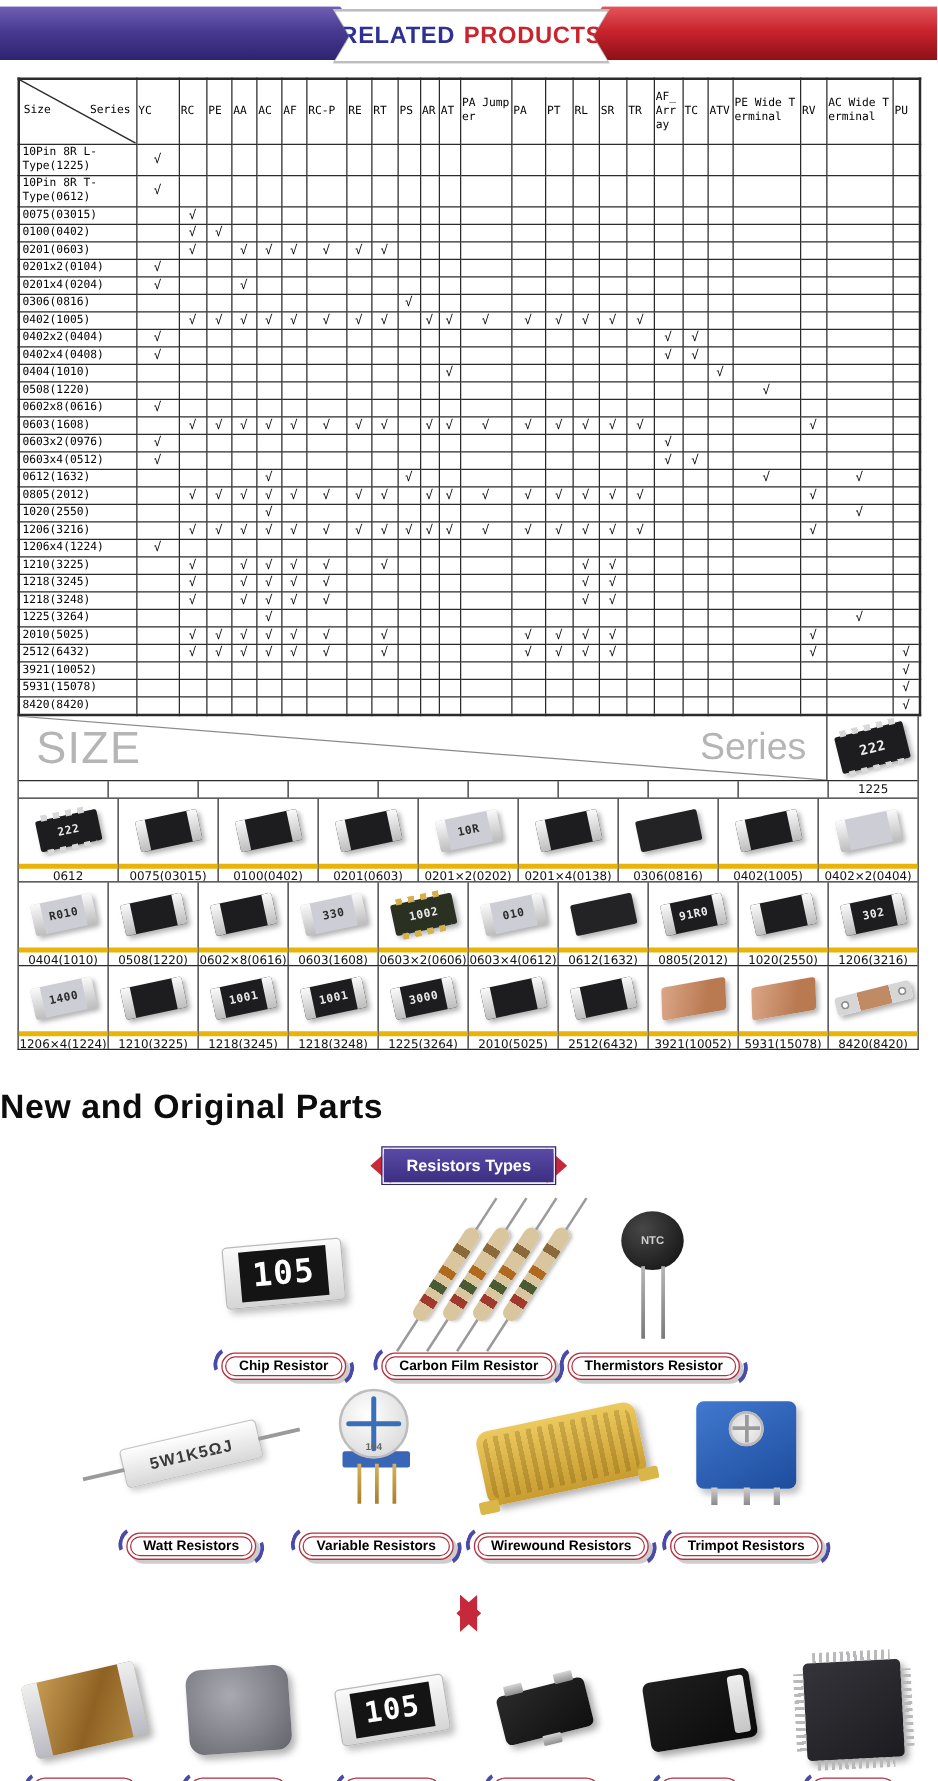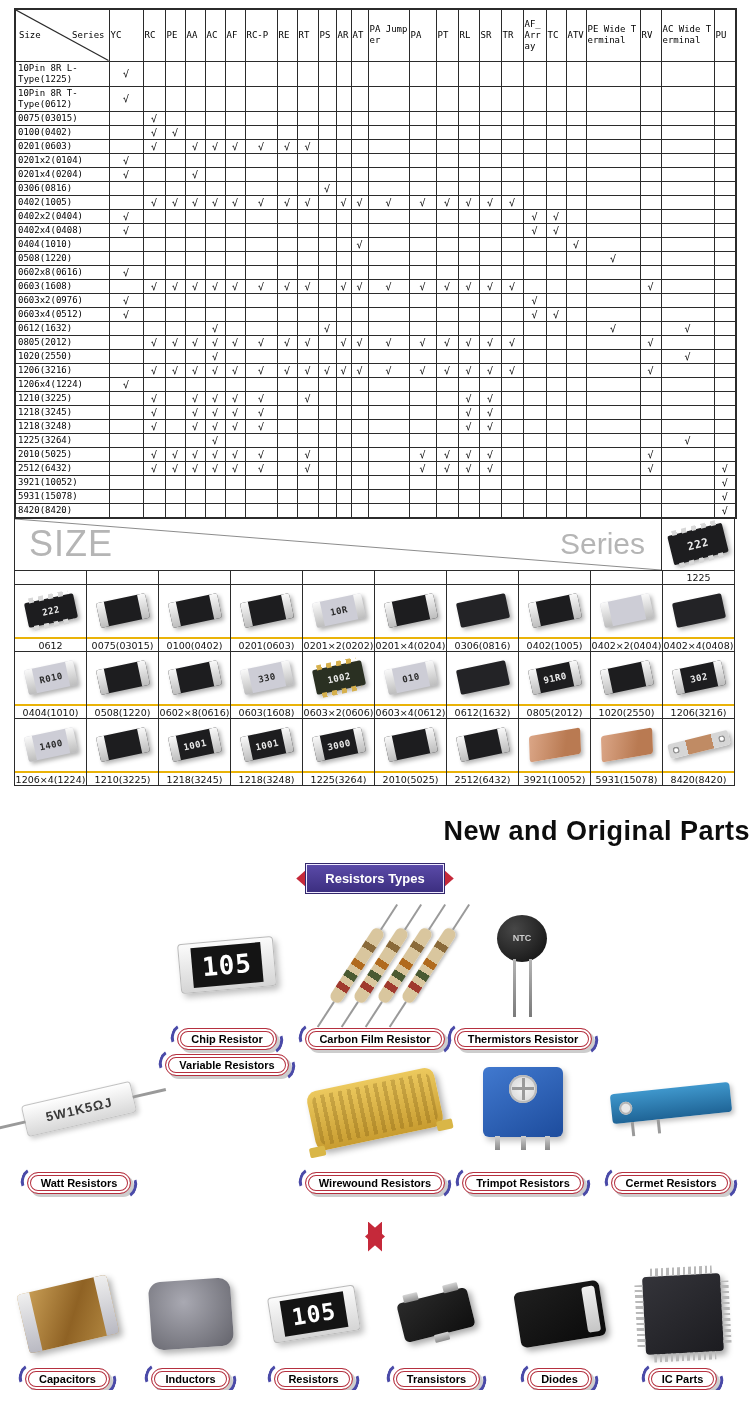--- a/index.html
+++ b/index.html
@@ -50,24 +50,24 @@
   .sr{position:absolute;right:16px;top:50%;transform:translateY(-50%);font-size:30px;color:#b5b5b5}
   .size-corner{width:72px;display:flex;align-items:center;justify-content:center;overflow:hidden}
   .capstrip{display:flex;height:14px;border-bottom:1px solid #2b2b2b}
   .capcell{flex:1;border-right:1px solid #2b2b2b;font-size:9.5px;line-height:13px;text-align:center;font-family:"DejaVu Sans",sans-serif}
   .capcell:last-child{border-right:none}
   .gridrow{display:flex;border-bottom:1px solid #2b2b2b}
   .gridrow:last-child{border-bottom:none}
   .gcell{flex:1;border-right:1px solid #2b2b2b;min-width:0}
   .gcell:last-child{border-right:none}
   .gphoto{height:52px;display:flex;align-items:center;justify-content:center;overflow:hidden}
-  .gcap{border-top:2px solid #eab308;height:14px;line-height:13px;text-align:center;font-size:9.5px;font-family:"DejaVu Sans",sans-serif;white-space:nowrap;overflow:hidden}
+  .gcap{border-top:4px solid #eab308;height:14px;line-height:13px;text-align:center;font-size:9.5px;font-family:"DejaVu Sans",sans-serif;white-space:nowrap;overflow:hidden}
 
   
-  .heading{text-align:right;font-size:27px;font-weight:bold;color:#0d0d0d;margin:30px 0 17px;letter-spacing:.5px}
+  .heading{text-align:left;font-size:27px;font-weight:bold;color:#0d0d0d;margin:30px 0 17px;letter-spacing:.5px}
   .badge{display:flex;align-items:center;justify-content:center;margin:14px 0 12px}
   .badge .arrow{width:17px;height:30px;background:var(--badge-arrow-red);flex:none}
   .badge .arrow.l{clip-path:polygon(100% 0,0 50%,100% 100%);margin-right:-7px}
   .badge .arrow.r{clip-path:polygon(0 0,100% 50%,0 100%);margin-left:-7px}
   .badge .bar{position:relative;z-index:1;background:linear-gradient(180deg,#5a4aa8,#3c2f80);color:#fff;
     font-size:13px;font-weight:bold;padding:6px 18px;border:1px solid #efeaff;box-shadow:0 0 0 1px #32276b;white-space:nowrap}
   .badge.mp{margin-top:28px}
 
   
   .prodrow{display:flex;justify-content:center;padding:0 2px}
@@ -183,20 +183,28 @@
   .pins.pt{left:8px;right:8px;top:-8px;height:8px}
   .pins.pb{left:8px;right:8px;bottom:-8px;height:8px}
   .pins.pl,.pins.pr{top:8px;bottom:8px;width:8px;background:repeating-linear-gradient(0deg,#b9b9b9 0 2.5px,transparent 2.5px 5.5px)}
   .pins.pl{left:-8px}.pins.pr{right:-8px}
 </style>
 </head>
 <body>
 
 <div class="page">
 
+  <div class="banner">
+    <div class="ribbon left"></div>
+    <div class="ribbon right"></div>
+    <div class="banner-label">
+      <span class="t-blue">RELATED</span>
+      <span class="t-red">PRODUCTS</span>
+    </div>
+  </div>
 
   <table class="compat">
     <colgroup id="cg">
         <col style="width: 94px;">
         <col style="width: 34px;">
         <col style="width: 22px;">
         <col style="width: 20px;">
         <col style="width: 20px;">
         <col style="width: 20px;">
         <col style="width: 20px;">
@@ -1188,45 +1196,39 @@
               <div class="art a-light">
                 <span class="mk">10R</span>
               </div>
             </div>
             <div class="gcap">0201×2(0202)</div>
           </div>
           <div class="gcell">
             <div class="gphoto">
               <div class="art a-chip"></div>
             </div>
-            <div class="gcap">0201×4(0204)</div>
+            <div class="gcap">0201×4(0138)</div>
           </div>
           <div class="gcell">
             <div class="gphoto">
               <div class="art a-bare"></div>
             </div>
             <div class="gcap">0306(0816)</div>
           </div>
           <div class="gcell">
             <div class="gphoto">
               <div class="art a-chip"></div>
             </div>
             <div class="gcap">0402(1005)</div>
           </div>
           <div class="gcell">
             <div class="gphoto">
               <div class="art a-light"></div>
             </div>
             <div class="gcap">0402×2(0404)</div>
-          </div>
-          <div class="gcell">
-            <div class="gphoto">
-              <div class="art a-bare"></div>
-            </div>
-            <div class="gcap">0402×4(0408)</div>
           </div>
         </div>
         <div class="gridrow">
           <div class="gcell">
             <div class="gphoto">
               <div class="art a-light">
                 <span class="mk">R010</span>
               </div>
             </div>
             <div class="gcap">0404(1010)</div>
@@ -1411,20 +1413,30 @@
   <div class="prodrow five" id="rrow2">
       <div class="prod">
         <div class="imgbox">
           <div class="art a-watt">
             <span class="mk">5W1K5ΩJ</span>
           </div>
         </div>
         <div class="stadium"><span>Watt Resistors</span></div>
       </div>
       <div class="prod">
+        <div class="imgbox">
+          <div class="art a-variable">
+            <span class="knob">
+              <span class="kmk">104</span>
+            </span>
+            <span class="vpin vpin0"></span>
+            <span class="vpin vpin1"></span>
+            <span class="vpin vpin2"></span>
+          </div>
+        </div>
         <div class="stadium"><span>Variable Resistors</span></div>
       </div>
       <div class="prod">
         <div class="imgbox">
           <div class="art a-wirewound">
             <span class="tab tab1"></span>
             <span class="tab tab2"></span>
           </div>
         </div>
         <div class="stadium"><span>Wirewound Resistors</span></div>
@@ -1432,26 +1444,20 @@
       <div class="prod">
         <div class="imgbox">
           <div class="art a-trimpot">
             <span class="dial"></span>
             <span class="tleg tleg0"></span>
             <span class="tleg tleg1"></span>
             <span class="tleg tleg2"></span>
           </div>
         </div>
         <div class="stadium"><span>Trimpot Resistors</span></div>
-      </div>
-      <div class="prod">
-        <div class="imgbox">
-          <div class="art a-cermet"></div>
-        </div>
-        <div class="stadium"><span>Cermet Resistors</span></div>
       </div>
     </div>
 
   <div class="badge mp">
     <span class="arrow l"></span>
     <span class="arrow r"></span>
   </div>
 
   <div class="prodrow six" id="mrow">
       <div class="prod">

